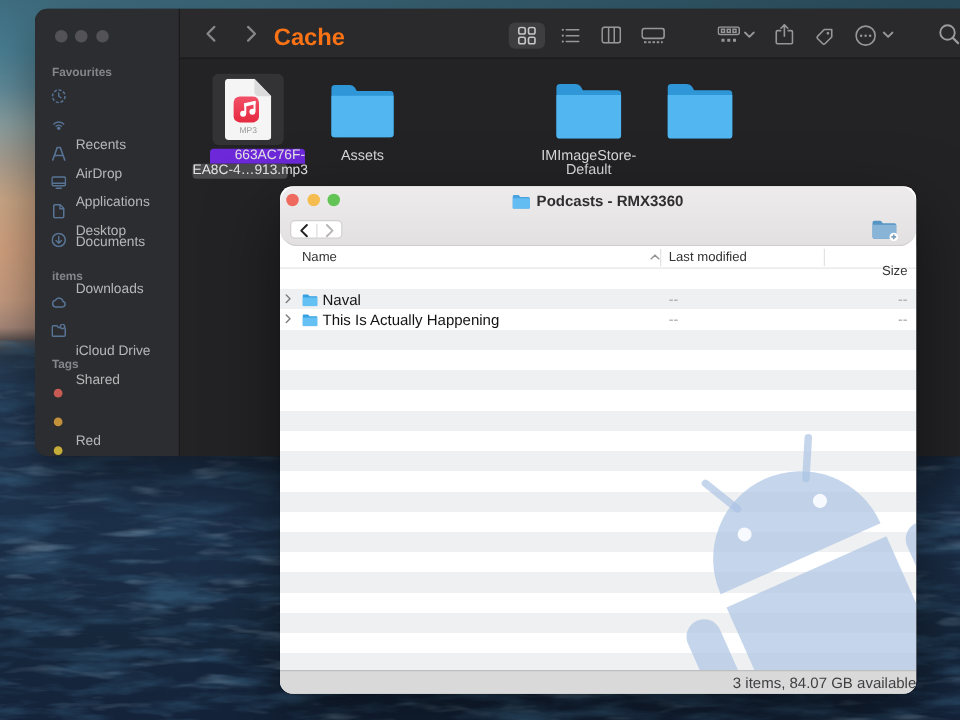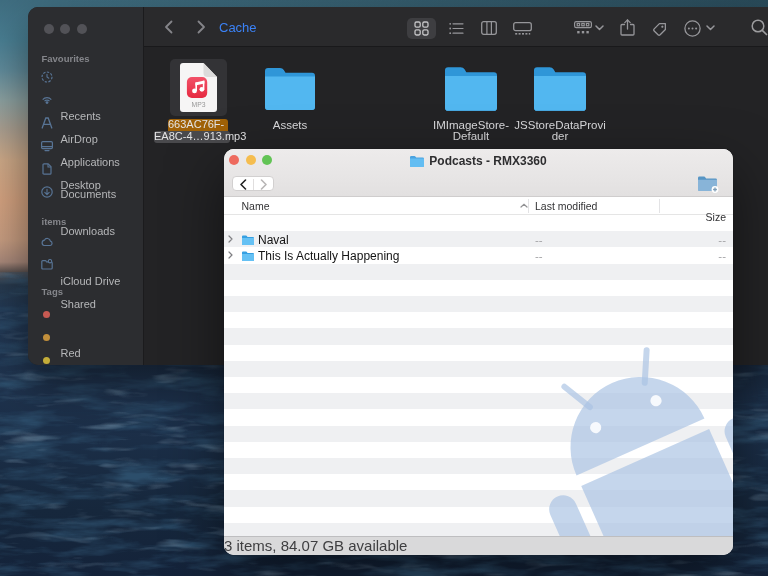--- a/index.html
+++ b/index.html
@@ -27,47 +27,47 @@
     background:#2a2a2c; border-bottom:1px solid #19191b; }
   #bw-content { position:absolute; left:116px; top:40px; right:0; bottom:0; background:#232325; }
 
   .dot { position:absolute; width:10px; height:10px; border-radius:50%; background:#525257; top:16.5px; }
   .shead { position:absolute; font-size:9.5px; font-weight:bold; color:#85868b; left:13.5px; }
   .sitem { position:absolute; font-size:11px; color:#b6b7b9; left:32.5px; white-space:nowrap;margin-top:40px; }
   .sicon { position:absolute; left:13px; width:12px; height:12px; }
   .tagdot { position:absolute; left:15px; width:7px; height:7px; border-radius:50%; }
 
   .bt-ic { position:absolute; }
-  #bw-cache { position:absolute; left:75px; top:13px; font-size:13px; font-weight:normal; color:#3b82f6; }
+  #bw-cache { position:absolute; left:75px; top:13px; font-size:19px; font-weight:bold; color:#f97316; }
 
   .fold-label { position:absolute; text-align:center; font-size:11.5px; color:#d9d9db; line-height:11.6px; }
 
   
   #fw { position:absolute; left:224px; top:149px; width:509px; height:406px;
     border-radius:10px; background:#fff; overflow:hidden;
     box-shadow: 0 22px 55px rgba(0,0,0,.5), 0 0 1px rgba(0,0,0,.4), inset 0 1px 0 rgba(255,255,255,.55); }
   #fw-tb { position:absolute; left:0; top:0; width:509px; height:48px;
     background:linear-gradient(180deg,#edebeb 0,#e7e5e5 60%,#e2e0e0 100%);
-    border-bottom:1px solid #cfcdcd; }
+    border-bottom:1px solid #cfcdcd;border-radius:14px; }
   .tl { position:absolute; top:6px; width:10px; height:10px; border-radius:50%; }
   #fw-title { position:absolute; left:0; right:0; top:5px; text-align:center;
     font-size:12px; font-weight:bold; color:#2e2e30; }
   #fw-nav { position:absolute; left:8px; top:27px; width:42px; height:15px;
     background:#fff; border:1px solid #d2d0d0; border-radius:4px; }
   #fw-head { position:absolute; left:0; top:48px; width:509px; height:18px; background:#fff;
     border-bottom:1px solid #e5e5e5; font-size:10.5px; color:#333335; }
   #fw-body { position:absolute; left:0; top:66px; width:509px; height:321px; overflow:hidden;
     background:repeating-linear-gradient(180deg,#fff 0 16.2px, #eff0f2 16.2px 32.4px); }
   .row { position:absolute; left:0; width:509px; height:16.2px; font-size:12px; color:#131313; }
   .rtxt { position:absolute; left:34px; top:2px; white-space:nowrap; }
   .rdate { position:absolute; left:311px; top:2.5px; font-size:11.5px; color:#a3a3a5; }
   .rsize { position:absolute; right:7px; top:2.5px; font-size:11.5px; color:#a3a3a5; }
   #fw-status { position:absolute; left:0; top:387px; width:509px; height:19px;
-    background:#d9d9da; border-top:1px solid #bebec0; text-align:left;
-    font-size:15px; color:#3f3f41; line-height:18px; }
+    background:#d9d9da; border-top:1px solid #bebec0; text-align:right;
+    font-size:12px; color:#3f3f41; line-height:18px; }
 </style>
 </head>
 <body>
   <div id="bg"></div>
   <div class="abs" style="left:0;top:0;width:768px;height:10px;background:linear-gradient(90deg, rgba(16,34,44,0) 60px, rgba(16,34,44,.22) 400px, rgba(10,26,36,.4) 768px)"></div>
   <svg id="bgtex" width="768" height="304">
     <defs>
       <filter id="wdark" x="0" y="0" width="100%" height="100%">
         <feTurbulence type="fractalNoise" baseFrequency="0.018 0.085" numOctaves="4" seed="11" result="n"></feTurbulence>
         <feColorMatrix in="n" type="matrix" values="0 0 0 0 0.03  0 0 0 0 0.09  0 0 0 0 0.17  1.5 1.5 0 0 -1.35"></feColorMatrix>
@@ -95,38 +95,37 @@
         </linearGradient>
         </defs>
         <rect x="6.9" y="14.1" width="20.3" height="20.8" rx="5" fill="url(#mp3g)"></rect>
         <circle cx="14.5" cy="27.9" r="2.4" fill="#fff"></circle>
         <circle cx="21.9" cy="26.3" r="2.4" fill="#fff"></circle>
         <rect x="15.4" y="19.5" width="1.6" height="8.4" fill="#fff"></rect>
         <rect x="22.8" y="17.8" width="1.6" height="8.5" fill="#fff"></rect>
         <path d="M15.4 19.5 L24.4 17.5 L24.4 20.4 L15.4 22.4 Z" fill="#fff"></path>
         <text x="18.6" y="43.5" text-anchor="middle" font-size="6.8" fill="#989898" font-family="Liberation Sans">MP3</text>
       </svg>
-      <div class="abs" style="left:24px;top:72px;width:60px;height:11.5px;background:#a16207;border-radius:3px 3px 0 0;color:#e4e4e5;font-size:11px;line-height:11.5px;text-align:left;white-space:nowrap">663AC76F-</div>
+      <div class="abs" style="left:24px;top:72px;width:76px;height:11.5px;background:#6d28d9;border-radius:3px 3px 0 0;color:#e4e4e5;font-size:11px;line-height:11.5px;text-align:right;white-space:nowrap">663AC76F-</div>
       <div class="abs" style="left:10px;top:83.5px;width:76px;height:12px;background:#4a4a4d;border-radius:3px;color:#e4e4e5;font-size:11px;line-height:11.5px;text-align:center;white-space:nowrap">EA8C-4…913.mp3</div>
 
       <svg class="abs" style="left:121px;top:20px" width="50" height="43" viewBox="0 0 50 43">
         <path d="M0 4 Q0 1 3 1 L15 1 Q17.6 1 18.8 3 L20.5 5.8 L47 5.8 Q50 5.8 50 8.8 L50 40 Q50 43 47 43 L3 43 Q0 43 0 40 Z" fill="#2f96d8"></path>
         <path d="M0 9.5 L50 9.5 L50 40 Q50 43 47 43 L3 43 Q0 43 0 40 Z" fill="#52b7f0"></path>
       </svg>
       <div class="fold-label" style="left:96px;top:73px;width:100px">Assets</div>
       <svg class="abs" style="left:301px;top:19px" width="52" height="45" viewBox="0 0 50 43">
         <path d="M0 4 Q0 1 3 1 L15 1 Q17.6 1 18.8 3 L20.5 5.8 L47 5.8 Q50 5.8 50 8.8 L50 40 Q50 43 47 43 L3 43 Q0 43 0 40 Z" fill="#2f96d8"></path>
         <path d="M0 9.5 L50 9.5 L50 40 Q50 43 47 43 L3 43 Q0 43 0 40 Z" fill="#52b7f0"></path>
       </svg>
       <div class="fold-label" style="left:272px;top:72.5px;width:110px">IMImageStore-<br>Default</div>
       <svg class="abs" style="left:390px;top:19px" width="52" height="45" viewBox="0 0 50 43">
         <path d="M0 4 Q0 1 3 1 L15 1 Q17.6 1 18.8 3 L20.5 5.8 L47 5.8 Q50 5.8 50 8.8 L50 40 Q50 43 47 43 L3 43 Q0 43 0 40 Z" fill="#2f96d8"></path>
         <path d="M0 9.5 L50 9.5 L50 40 Q50 43 47 43 L3 43 Q0 43 0 40 Z" fill="#52b7f0"></path>
       </svg>
-      <div class="fold-label" style="left:361px;top:72.5px;width:110px">JSStoreDataProvi<br>der</div>
     </div>
     <div id="bw-tb">
       <svg class="bt-ic" style="left:19.5px;top:13px" width="9" height="14" viewBox="0 0 9 14">
         <path d="M7.5 1.5 L2 7 L7.5 12.5" stroke="#85858a" stroke-width="1.8" fill="none" stroke-linecap="round" stroke-linejoin="round"></path>
       </svg>
       <svg class="bt-ic" style="left:52.5px;top:13px" width="9" height="14" viewBox="0 0 9 14">
         <path d="M1.5 1.5 L7 7 L1.5 12.5" stroke="#85858a" stroke-width="1.8" fill="none" stroke-linecap="round" stroke-linejoin="round"></path>
       </svg>
       <div id="bw-cache">Cache</div>
       <div class="abs" style="left:263px;top:11px;width:29px;height:21px;background:#3e3e41;border-radius:5px"></div>

